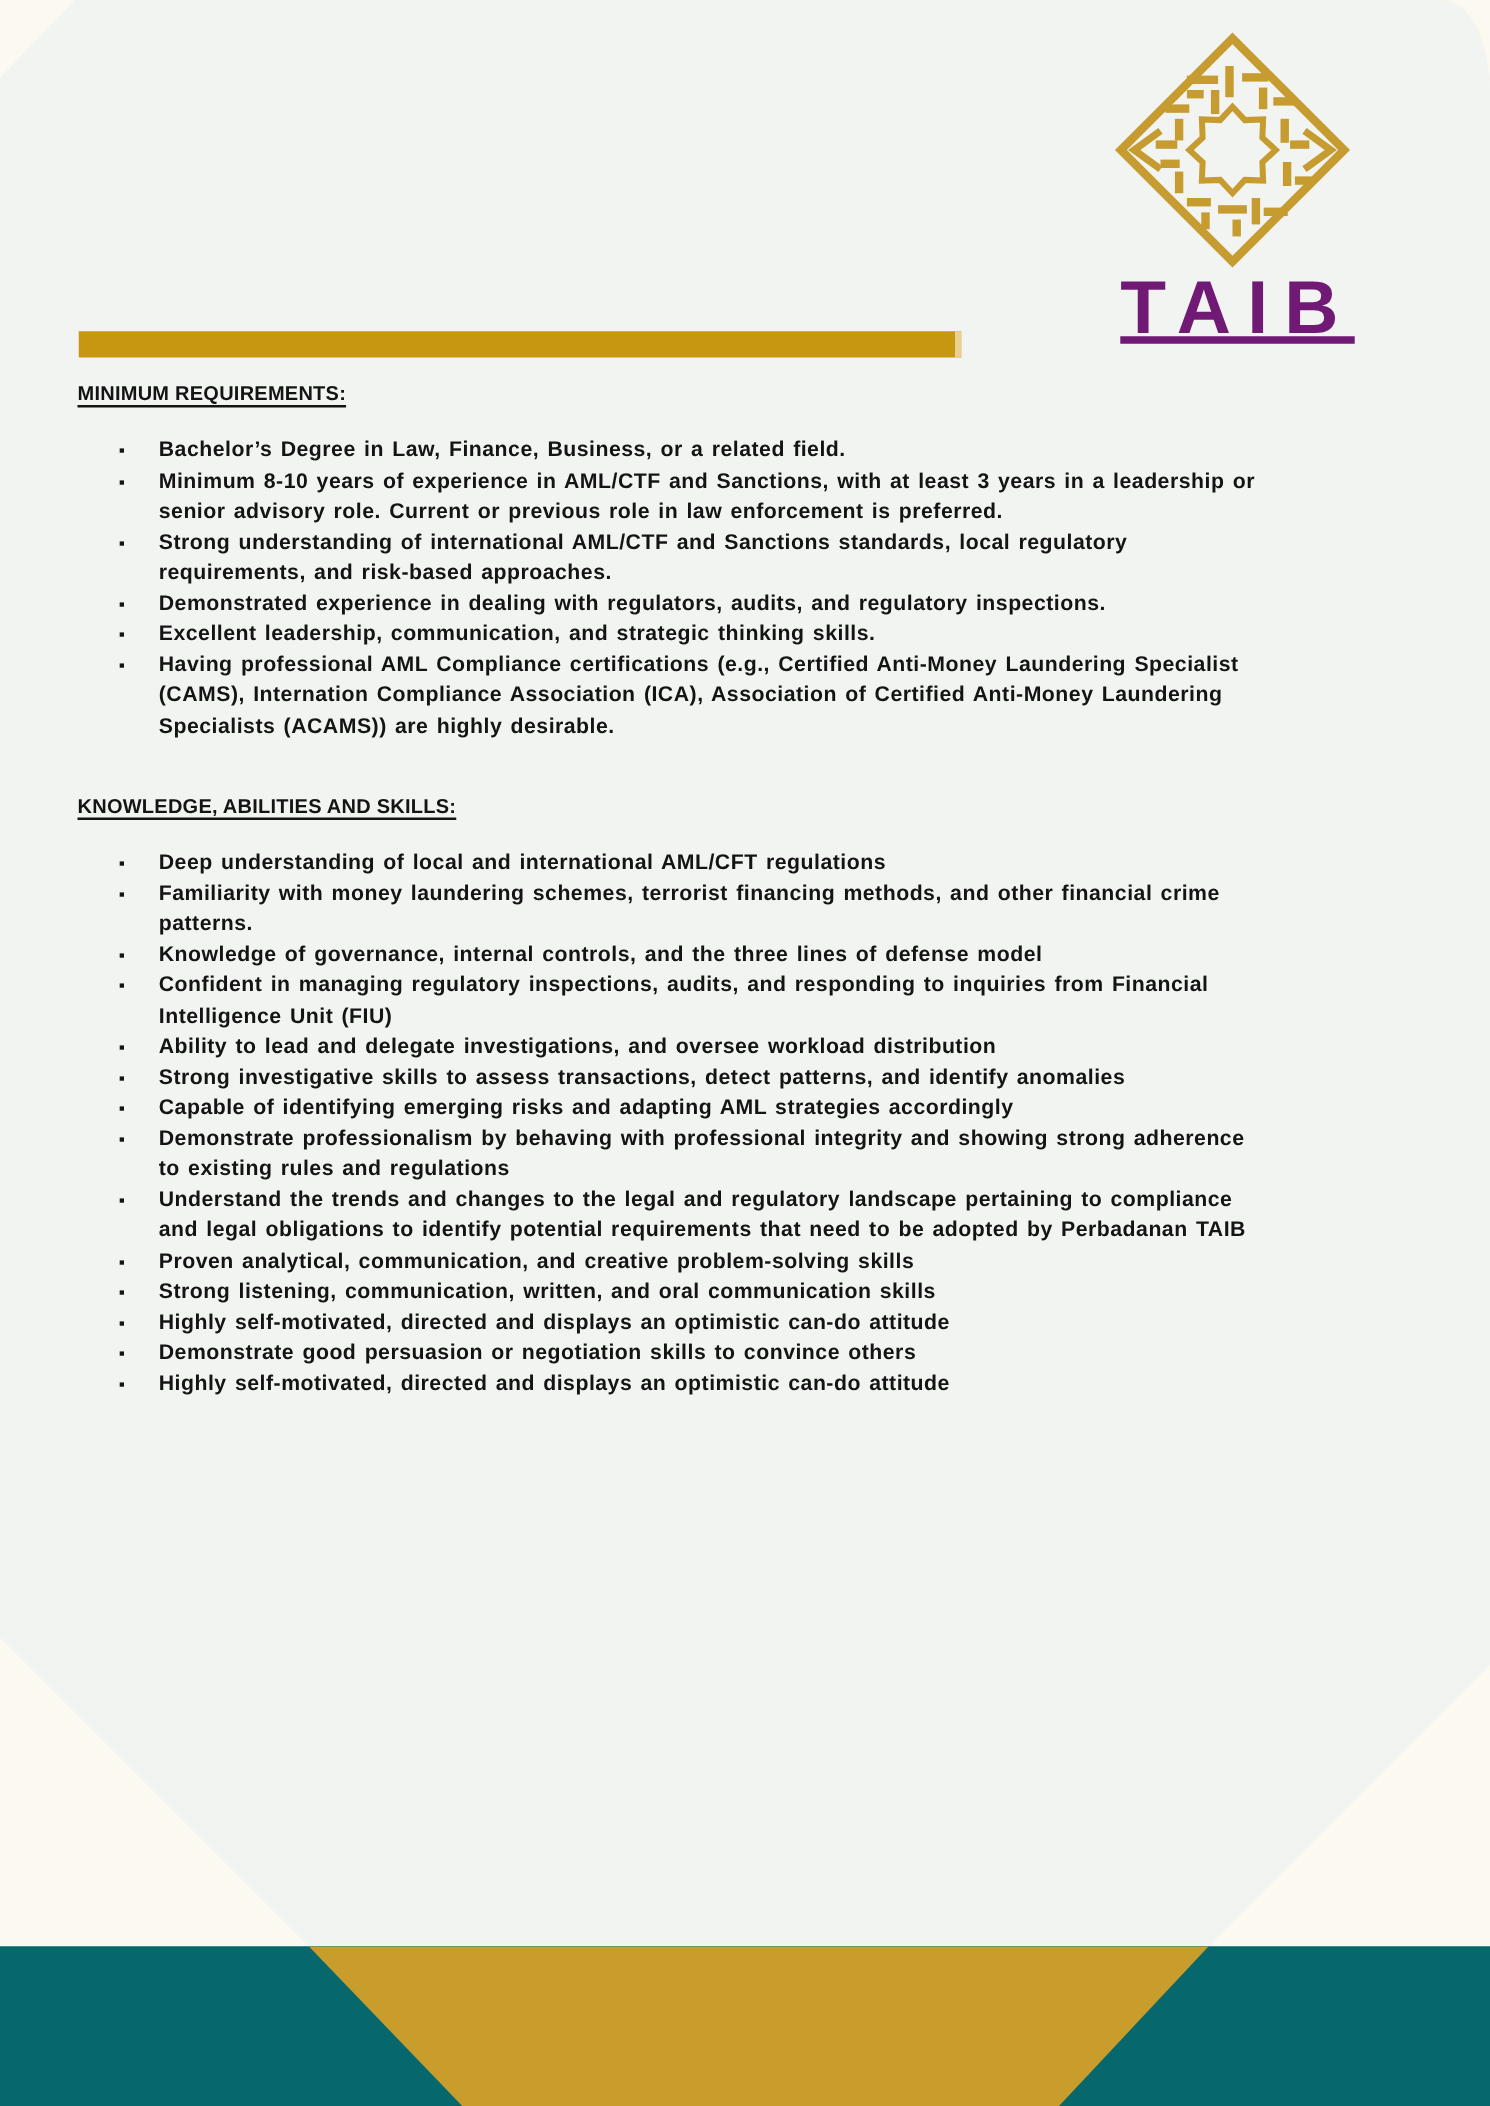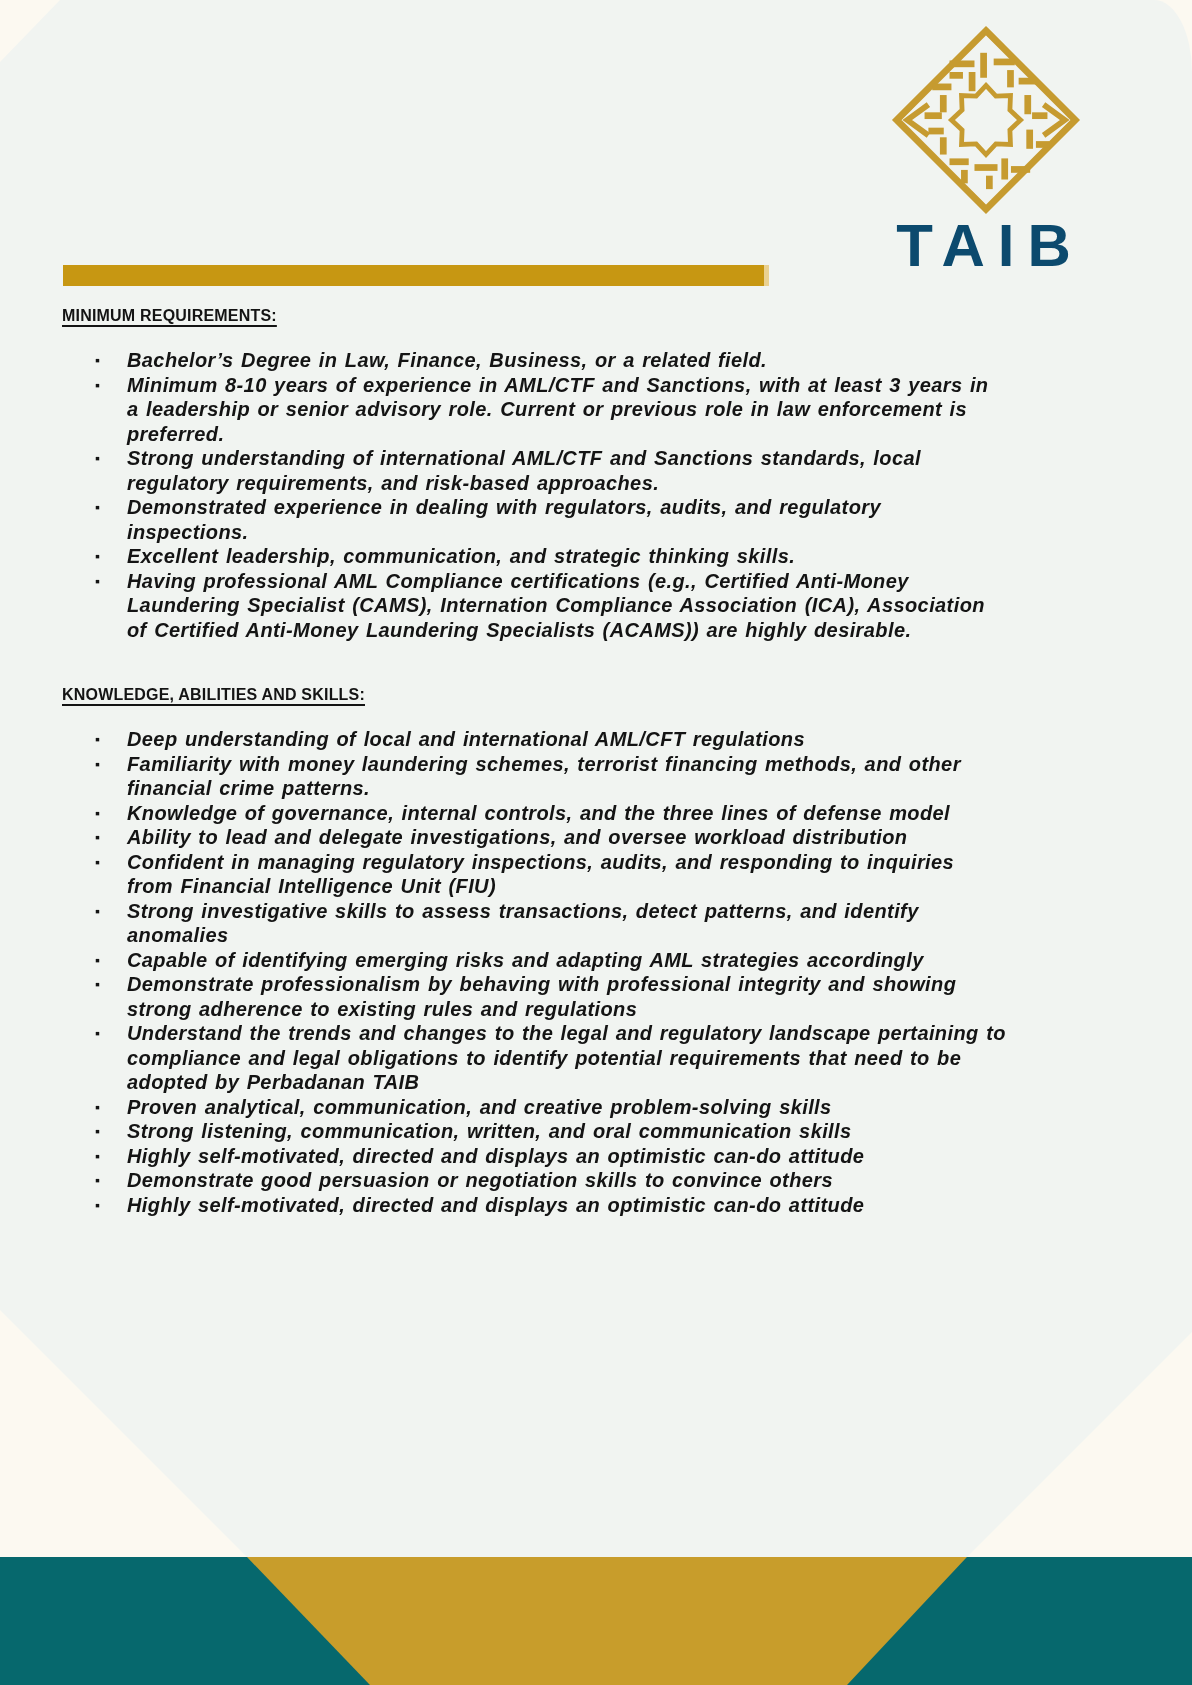--- a/index.html
+++ b/index.html
@@ -41,35 +41,35 @@
     letter-spacing:0.3px;
   }
   .gold-bar {
     position:absolute; left:63px; top:265px; width:701px; height:21px;
     background:#C79712; border-right:5px solid #EAD191;
   }
   
   .logo { position:absolute; top:24px; right:76px; width:260px; text-align:center; }
   .logo svg { display:block; margin:0 auto; }
   .wordmark {
-    color:#0c4a6e; font-size:60px; font-weight:700; letter-spacing:13px;
-    margin-top:2px; margin-left:8px; line-height:56px;
+    color:#701a75; font-size:60px; font-weight:700; letter-spacing:13px;
+    margin-top:2px; margin-left:8px; line-height:56px;text-decoration:underline;
   }
   
   .content { position:absolute; left:62px; top:307px; width:948px; color:#141414; }
   .sec-heading {
     font-size:16px; font-weight:700; letter-spacing:0.2px;
     text-decoration:underline; text-underline-offset:4px; text-decoration-thickness:2px;
     margin:0 0 23px 0;
   }
   .sec-heading.second { margin-top:44px; }
   ul.req {
     list-style:none; margin:0 0 0 33px; padding:0; width:912px;
-    font-size:20px; line-height:24.5px; font-weight:600;
-    letter-spacing:0.4px; word-spacing:1.5px;font-style:italic;
+    font-size:17px; line-height:24.5px; font-weight:600;
+    letter-spacing:0.4px; word-spacing:1.5px;
   }
   ul.req li { position:relative; padding-left:32px; }
   ul.req li::before {
     content:"▪"; position:absolute; left:0; top:0; font-size:14px;
   }
 </style>
 </head>
 <body>
 
 <div class="page">
@@ -141,22 +141,22 @@
       <li>Demonstrated experience in dealing with regulators, audits, and regulatory inspections.</li>
       <li>Excellent leadership, communication, and strategic thinking skills.</li>
       <li>Having professional AML Compliance certifications (e.g., Certified Anti-Money Laundering Specialist (CAMS), Internation Compliance Association (ICA), Association of Certified Anti-Money Laundering Specialists (ACAMS)) are highly desirable.</li>
     </ul>
 
     <h3 class="sec-heading second">KNOWLEDGE, ABILITIES AND SKILLS:</h3>
     <ul class="req">
       <li>Deep understanding of local and international AML/CFT regulations</li>
       <li>Familiarity with money laundering schemes, terrorist financing methods, and other financial crime patterns.</li>
       <li>Knowledge of governance, internal controls, and the three lines of defense model</li>
+      <li>Confident in managing regulatory inspections, audits, and responding to inquiries from Financial Intelligence Unit (FIU)</li>
       <li>Ability to lead and delegate investigations, and oversee workload distribution</li>
-      <li>Confident in managing regulatory inspections, audits, and responding to inquiries from Financial Intelligence Unit (FIU)</li>
       <li>Strong investigative skills to assess transactions, detect patterns, and identify anomalies</li>
       <li>Capable of identifying emerging risks and adapting AML strategies accordingly</li>
       <li>Demonstrate professionalism by behaving with professional integrity and showing strong adherence to existing rules and regulations</li>
       <li>Understand the trends and changes to the legal and regulatory landscape pertaining to compliance and legal obligations to identify potential requirements that need to be adopted by Perbadanan TAIB</li>
       <li>Proven analytical, communication, and creative problem-solving skills</li>
       <li>Strong listening, communication, written, and oral communication skills</li>
       <li>Highly self-motivated, directed and displays an optimistic can-do attitude</li>
       <li>Demonstrate good persuasion or negotiation skills to convince others</li>
       <li>Highly self-motivated, directed and displays an optimistic can-do attitude</li>
     </ul>

